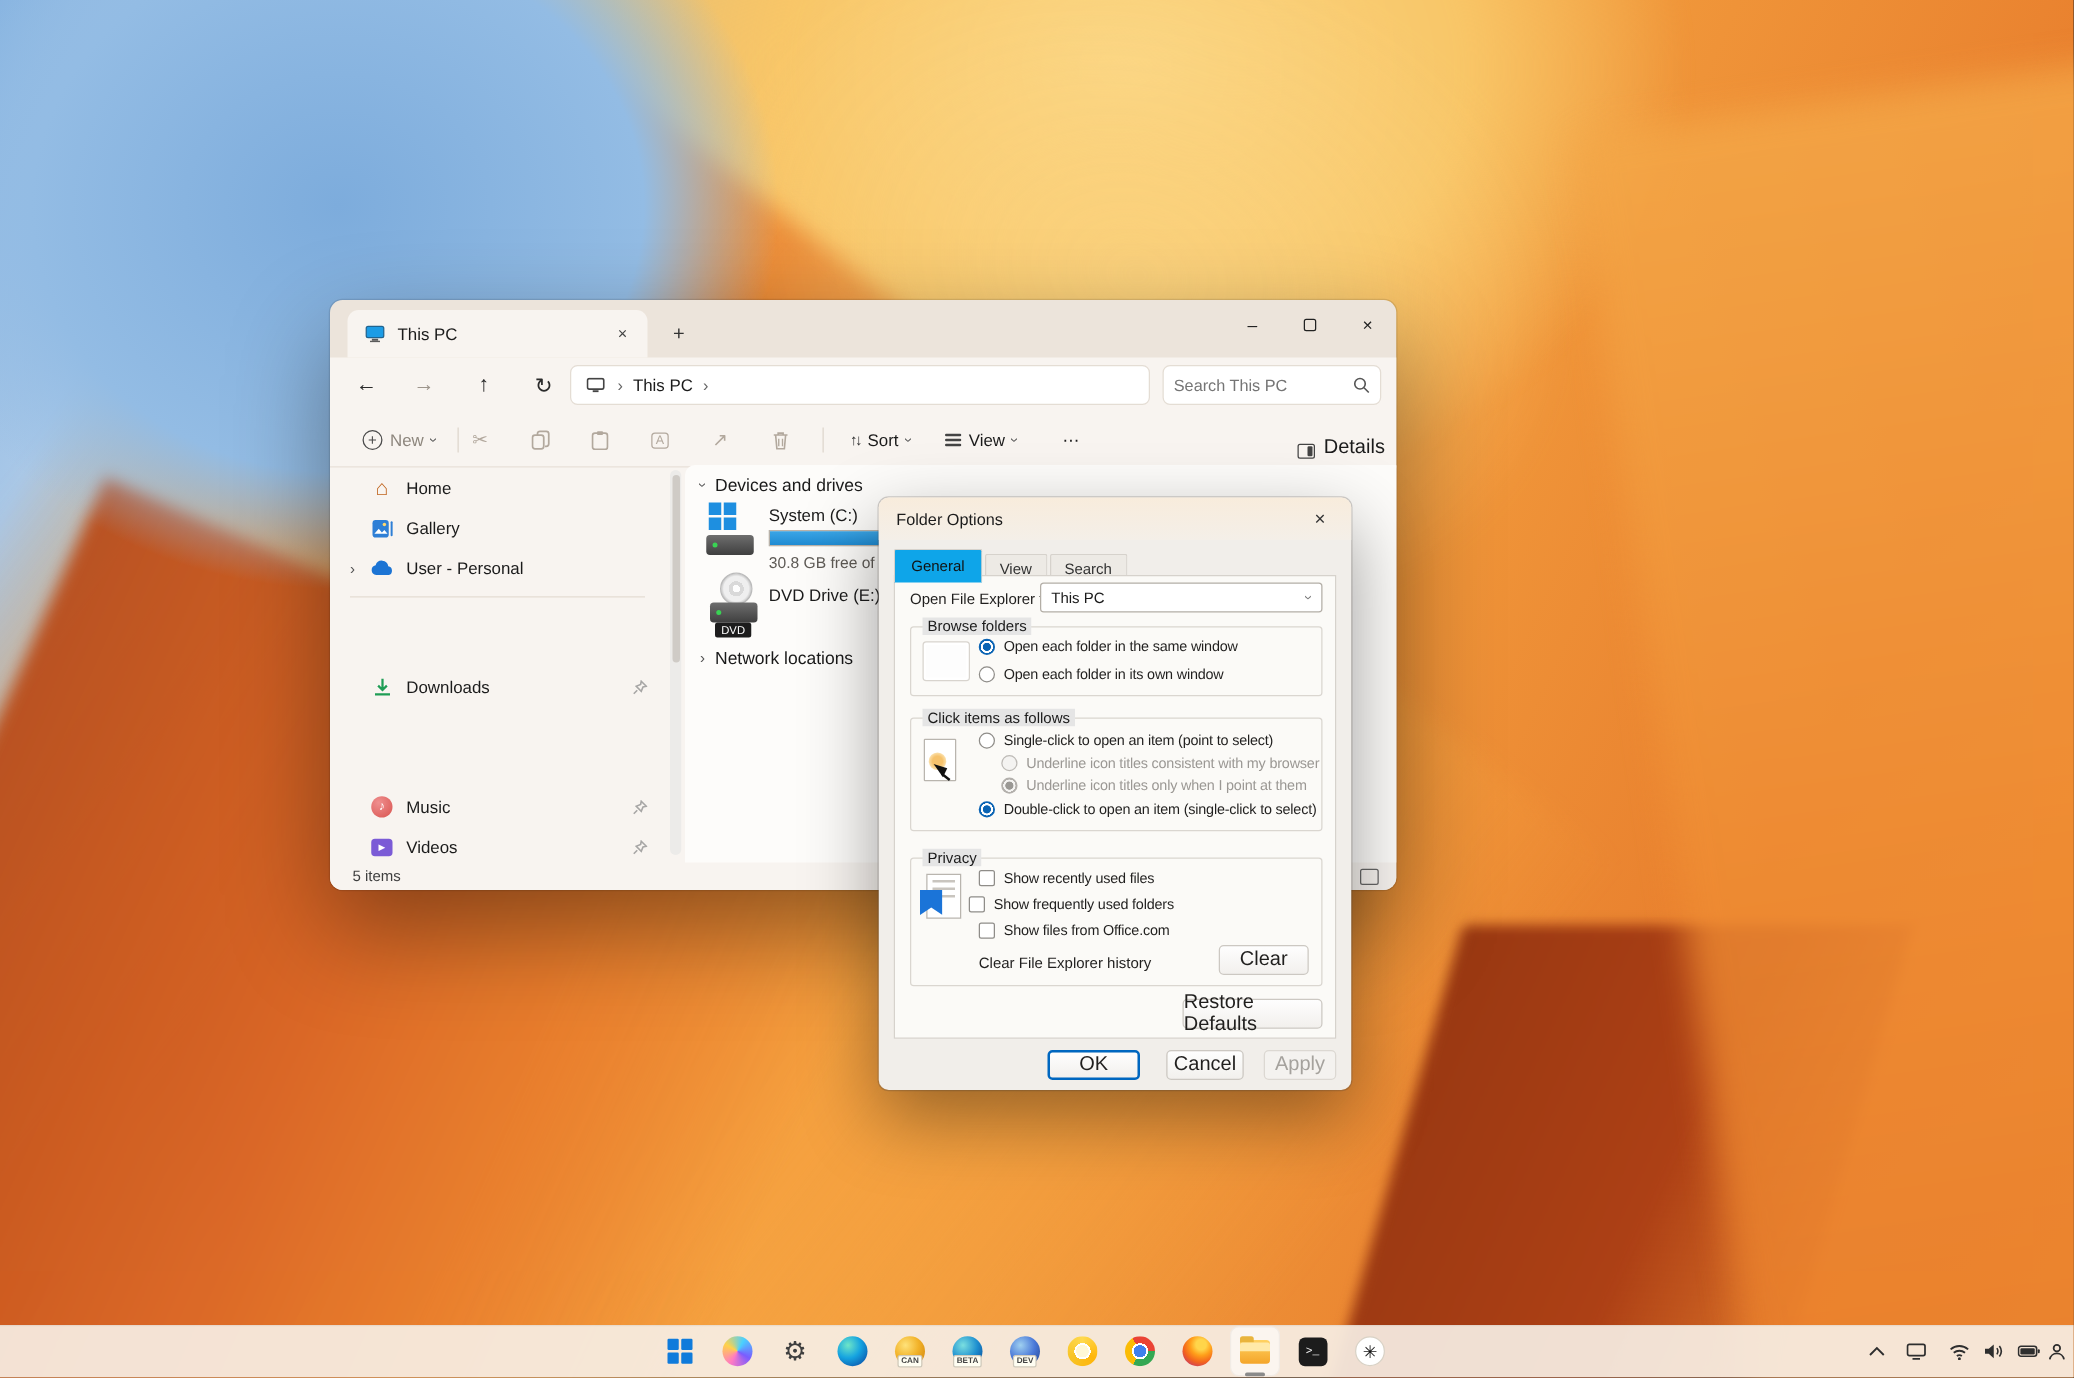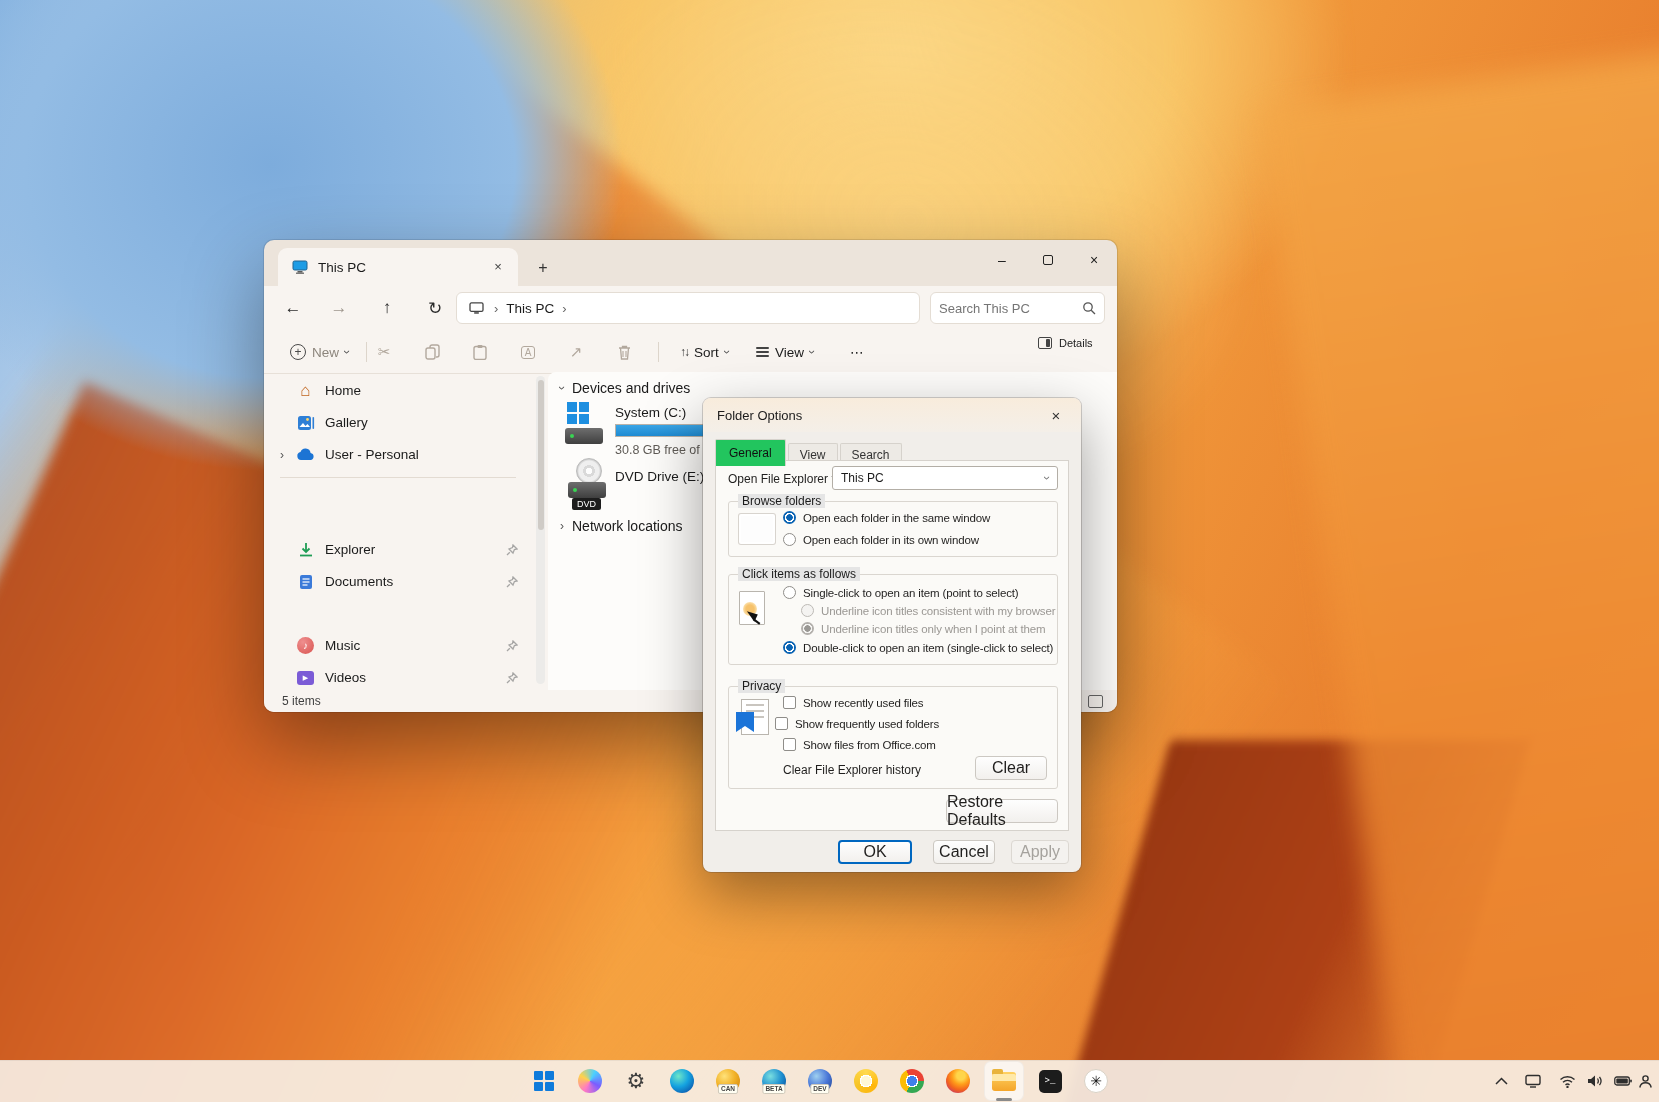--- a/index.html
+++ b/index.html
@@ -47,21 +47,21 @@
   .tbtn { top:7px; height:30px; display:flex; align-items:center; gap:6px; padding:0 10px; border-radius:6px; font-size:13.5px; color:#1b1b1b; }
   .newbtn { left:16px; }
   .plus-ring { width:16px; height:16px; border:1.3px solid #4a4a4a; border-radius:50%; text-align:center; line-height:14px; font-size:12px; color:#4a4a4a; }
   .tico { top:7px; width:36px; height:30px; display:flex; align-items:center; justify-content:center; border-radius:6px; color:#b2a89d; font-size:15px; }
   .tsep { top:12px; width:1px; height:20px; background:#ddd5cb; }
   .chev { display:inline-block; color:#555; font-size:12px; transform:rotate(90deg); }
   .chev-r { display:inline-block; color:#555; font-size:12px; }
   .sorticons { font-size:12px; letter-spacing:-2px; color:#333; }
   .viewico { display:inline-block; width:13px; }
   .viewico i { display:block; height:2px; background:#444; margin:2px 0; border-radius:1px; }
-  .detbtn { left:764px; top:7px; height:30px; display:flex; align-items:flex-start; gap:7px; padding:0 10px; font-size:11px; border-radius:6px;}
+  .detbtn { left:764px; top:7px; height:30px; display:flex; align-items:flex-end; gap:7px; padding:0 10px; font-size:16px; border-radius:6px;}
   .detico { width:14px; height:12px; border:1.4px solid #444; border-radius:2px; position:relative; }
   .detico::after { content:""; position:absolute; right:1px; top:1px; bottom:1px; width:4px; background:#444; border-radius:1px; }
 
   
   .side-item { left:10px; width:252px; height:31px; display:flex; align-items:center; gap:10px; padding:0 8px 0 22px; border-radius:6px; font-size:13.5px; }
   .side-chev { position:absolute; left:6px; font-size:12px; color:#555; }
   .side-pin { margin-left:auto; opacity:.75; }
   .side-div { left:16px; width:236px; height:1px; background:#e3dbd2; }
   .sicon { width:19px; height:19px; display:flex; align-items:center; justify-content:center; flex:0 0 19px; }
   .scrollbar { left:272px; top:136px; width:9px; height:308px; background:#ecebe9; border-radius:5px; }
@@ -87,21 +87,21 @@
   .stat-grid { border:1.5px solid #666; border-radius:2px; }
 
   
   .dlg { left:703px; top:398px; width:378px; height:474px; background:#f1eeea; border-radius:8px;
     box-shadow: 0 22px 60px rgba(0,0,0,.38), 0 0 0 1px rgba(90,80,70,.25); font-size:12px; }
   .dlg-title { left:0; top:0; width:100%; height:34px; display:flex; align-items:center; padding:0 14px;
     background:linear-gradient(180deg,#f8ecdc,#f4efe8); border-radius:8px 8px 0 0; font-size:13px; color:#1c1c1c; }
   .dlg-close { margin-left:auto; font-size:15px; color:#333; width:22px; text-align:center; }
   .dlg-tabs { left:12px; top:40px; display:flex; align-items:flex-end; }
   .dlg-tab { padding:4px 11px; border:1px solid #d6d2cc; border-bottom:none; background:#edeae5; margin-right:2px; border-radius:2px 2px 0 0; position:relative; top:1px; color:#333; }
-  .dlg-tab.active { background:#22c55e; padding:6px 13px; top:1px; z-index:3; color:#111; }
+  .dlg-tab.active { background:#0ea5e9; padding:6px 13px; top:1px; z-index:3; color:#111; }
   .dlg-page { left:12px; top:62px; width:354px; height:371px; background:#fbfaf7; border:1px solid #d6d2cc; }
   .dp-label { white-space:nowrap; color:#201f1e; }
   .dropdown { left:116px; top:5px; width:226px; height:24px; background:#fff; border:1px solid #b3aea6; border-radius:3px;
     display:flex; align-items:center; padding:0 8px; }
   .dropdown .chev { margin-left:auto; color:#777; }
   .group { border:1px solid #dad6d0; border-radius:3px; }
   .legend { position:absolute; top:-8px; left:9px; background:#e5e5e5; padding:0 4px; font-size:12px; white-space:nowrap; }
   .opt-row { position:absolute; display:flex; align-items:center; gap:7px; white-space:nowrap; font-size:11.5px; letter-spacing:-0.15px; }
   .radio { width:13px; height:13px; border-radius:50%; background:#fff; border:1px solid #8f8d89; flex:0 0 13px; }
   .radio.sel { border:0; background: radial-gradient(circle,#0b64b4 0 3px,#fff 3.5px 4.8px,#0b64b4 5px 6.5px); }
@@ -282,37 +282,21 @@
     </div>
     <div class="abs side-div" style="top:237px"></div>
 
     <div class="abs side-item" style="top:294px">
       <span class="sicon">
         <svg width="16" height="16" viewBox="0 0 16 16">
             <path d="M8 1v9M4.5 6.5L8 10l3.5-3.5" fill="none" stroke="#1f9d55" stroke-width="1.8"></path>
             <path d="M2 13.5h12" stroke="#1f9d55" stroke-width="1.8"></path>
           </svg>
       </span>
-      <span>Explorer</span>
-      <span class="side-pin">
-        <svg width="12" height="12" viewBox="0 0 12 12">
-            <path d="M7 1l4 4-2.6.5L7 9 3 5l3.5-1.4L7 1zM3.8 8.2L1 11" fill="none" stroke="#8d8d8d" stroke-width="1.3"></path>
-          </svg>
-      </span>
-    </div>
-    <div class="abs side-item" style="top:326px">
-      <span class="sicon">
-        <svg width="14" height="16" viewBox="0 0 14 16">
-            <rect x="1" y="1" width="12" height="14" rx="2" fill="#3b7ad9"></rect>
-            <line x1="3.5" y1="5" x2="10.5" y2="5" stroke="#fff" stroke-width="1.2"></line>
-            <line x1="3.5" y1="8" x2="10.5" y2="8" stroke="#fff" stroke-width="1.2"></line>
-            <line x1="3.5" y1="11" x2="8.5" y2="11" stroke="#fff" stroke-width="1.2"></line>
-          </svg>
-      </span>
-      <span>Documents</span>
+      <span>Downloads</span>
       <span class="side-pin">
         <svg width="12" height="12" viewBox="0 0 12 12">
             <path d="M7 1l4 4-2.6.5L7 9 3 5l3.5-1.4L7 1zM3.8 8.2L1 11" fill="none" stroke="#8d8d8d" stroke-width="1.3"></path>
           </svg>
       </span>
     </div>
     <div class="abs side-item" style="top:390px">
       <span class="sicon">
         <span style="width:17px;height:17px;border-radius:50%;background:radial-gradient(circle at 35% 30%,#ef8f8f,#d9534f);color:#fff;font-size:10px;display:flex;align-items:center;justify-content:center">♪</span>
       </span>

